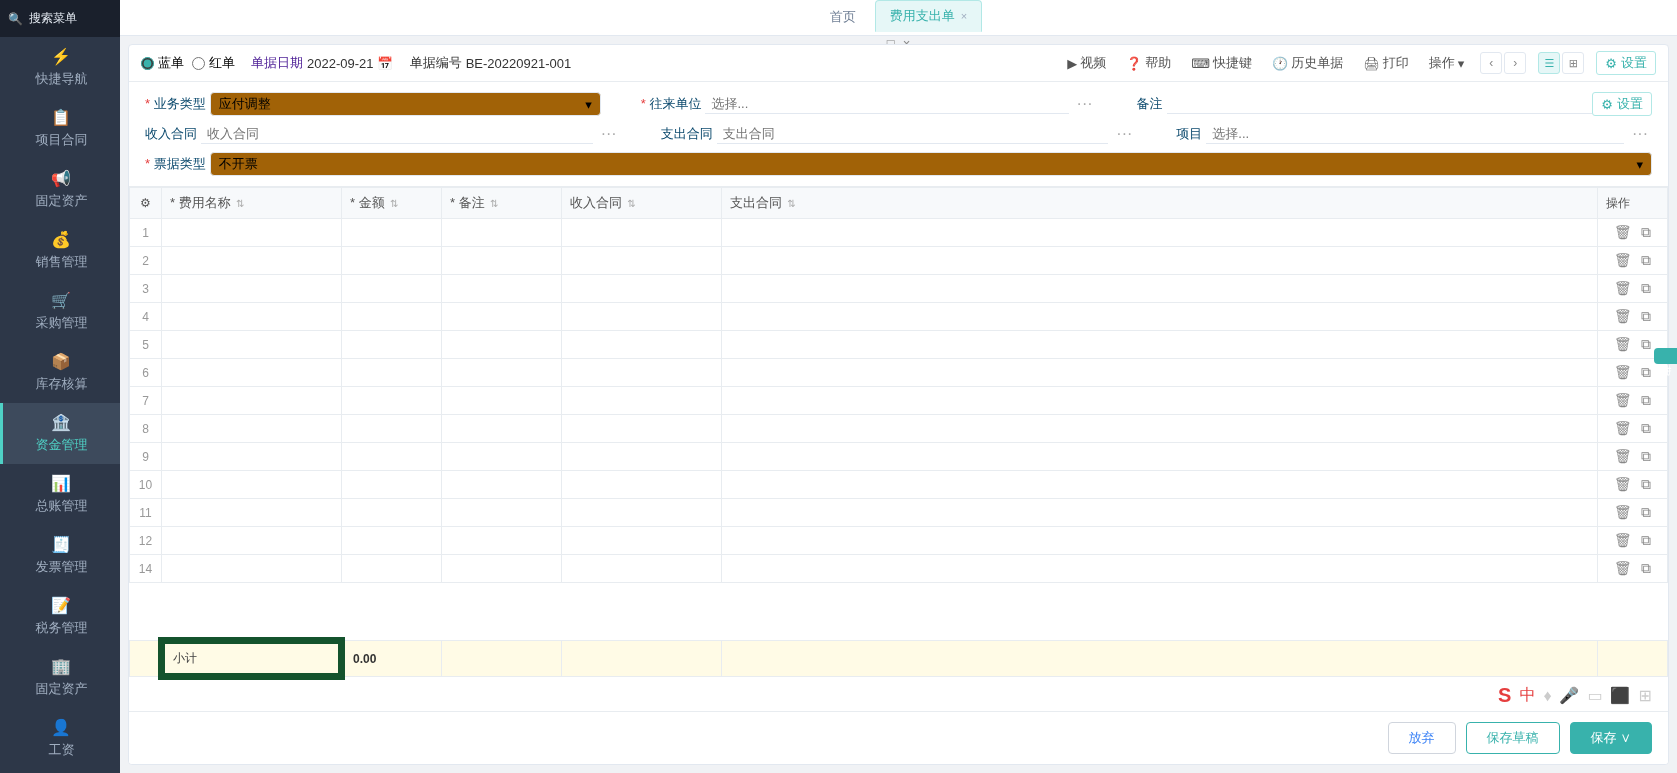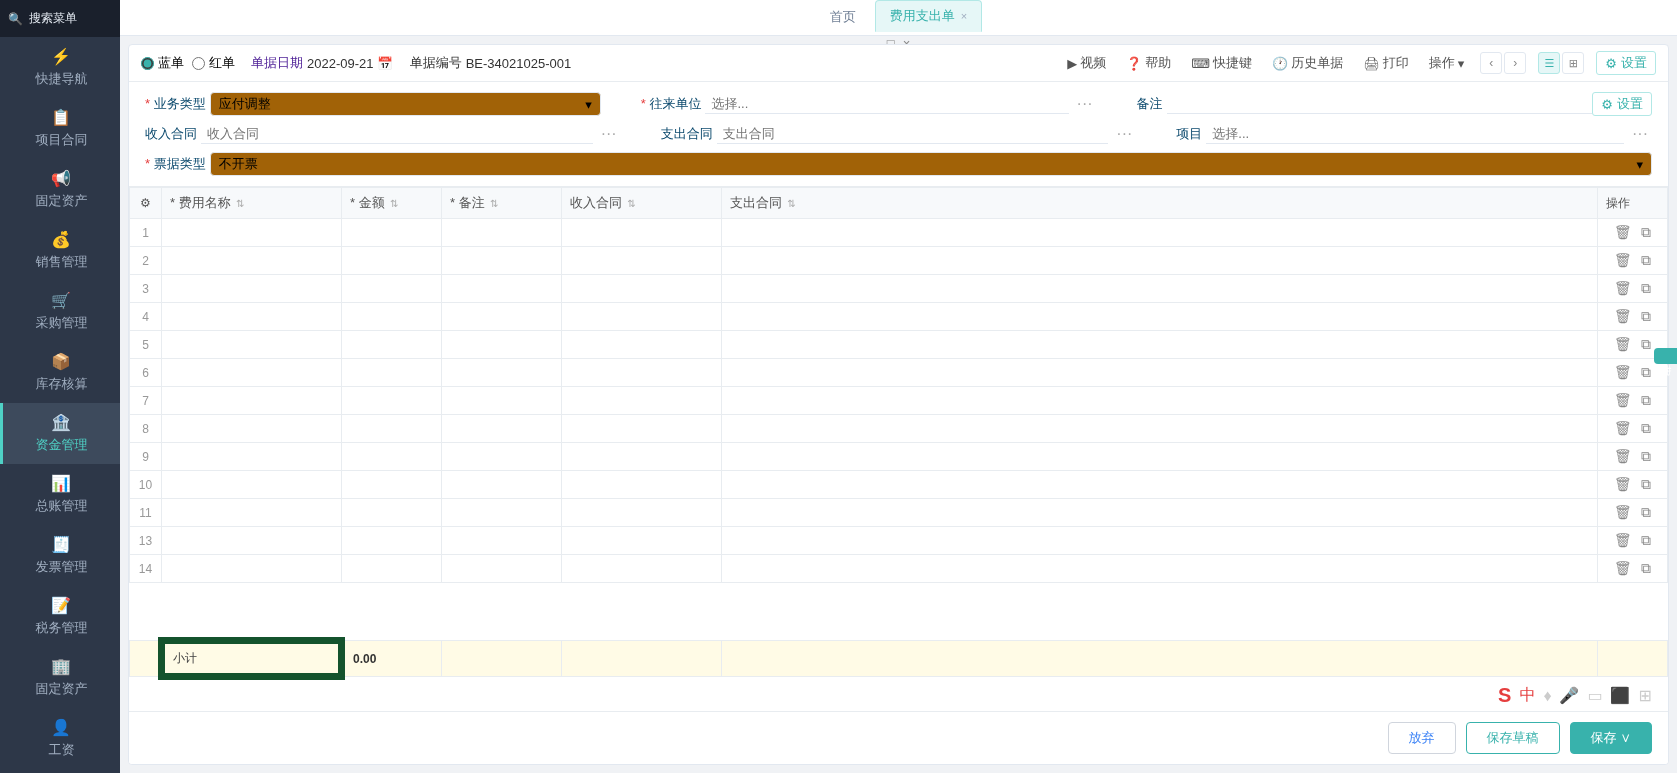--- a/index.html
+++ b/index.html
@@ -386,21 +386,21 @@
             <span>红单</span>
           </label>
         </div>
         <div class="form-date">
           <span class="label">单据日期</span>
           <span>2022-09-21</span>
           <span>📅</span>
         </div>
         <div class="form-no">
           <span class="label">单据编号</span>
-          <span>BE-34021025-001</span>
+          <span>BE-20220921-001</span>
         </div>
       </div>
       <div class="toolbar-right">
         <div class="toolbar-btn">
           <span>▶</span>
           <span>视频</span>
         </div>
         <div class="toolbar-btn">
           <span>❓</span>
           <span>帮助</span>
@@ -653,21 +653,21 @@
       <td class="col-amount"></td>
       <td class="col-note"></td>
       <td class="col-income"></td>
       <td style="min-width:160px;"></td>
       <td class="ops-col">
         <button class="op-btn">🗑</button>
         <button class="op-btn">⧉</button>
       </td>
     </tr>
               <tr>
-      <td class="row-num">13</td>
+      <td class="row-num">12</td>
       <td class="col-name"></td>
       <td class="col-amount"></td>
       <td class="col-note"></td>
       <td class="col-income"></td>
       <td style="min-width:160px;"></td>
       <td class="ops-col">
         <button class="op-btn">🗑</button>
         <button class="op-btn">⧉</button>
       </td>
     </tr>

